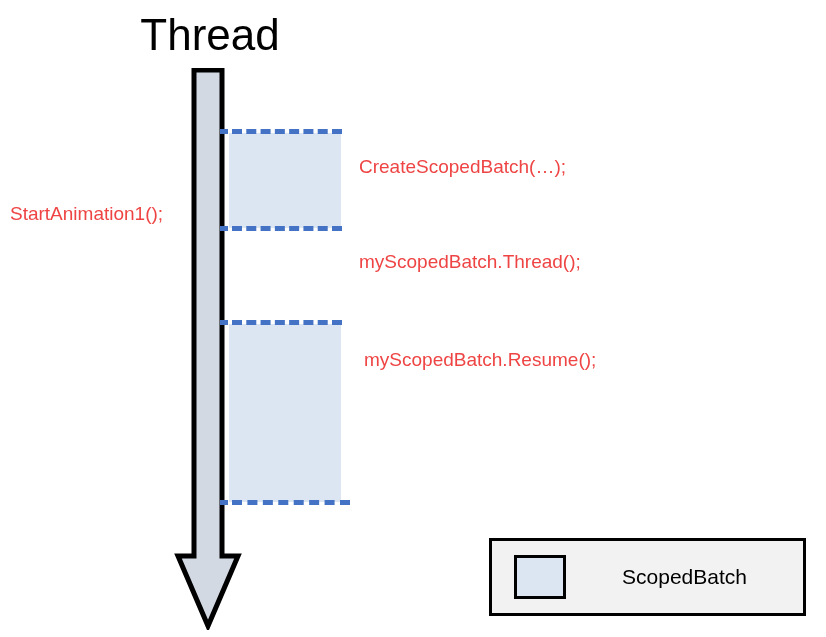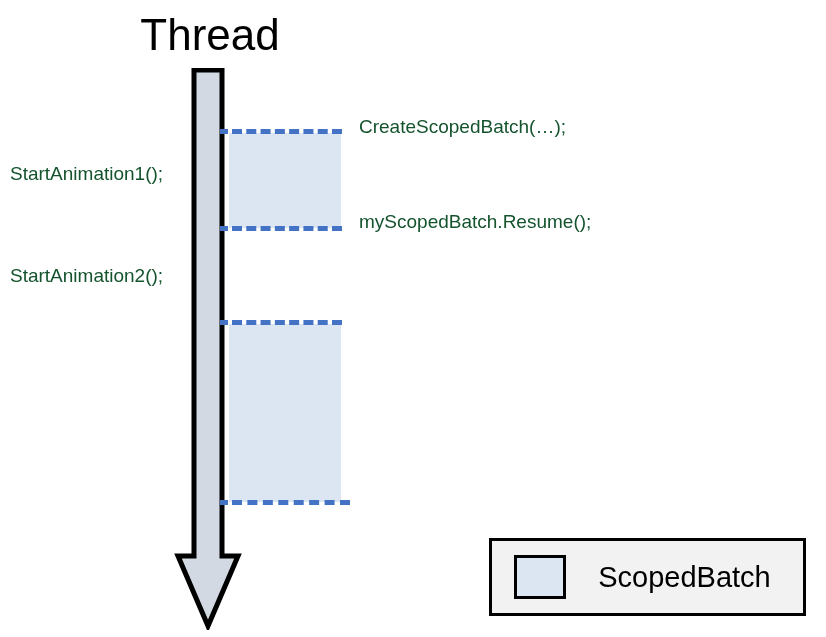--- a/index.html
+++ b/index.html
@@ -59,22 +59,23 @@
     width: 8px;
     height: 5px;
     background: #4472C4;
   }
 
   
   .lbl {
     position: absolute;
     font-size: 19px;
     line-height: 24px;
-    color: #14532d;
+    color: #ef4444;
     white-space: nowrap;
+    margin-top: 40px;
   }
   .lbl-left  { text-align: center; }
   .lbl-right { text-align: left; }
 
   
   .legend {
     position: absolute;
     left: 489px;
     top: 538px;
     width: 317px;
@@ -90,21 +91,21 @@
     height: 44px;
     background: #DCE6F2;
     border: 3px solid #000000;
     box-sizing: border-box;
     margin-left: 22px;
     flex: 0 0 auto;
   }
   .legend-label {
     flex: 1 1 auto;
     text-align: center;
-    font-size: 29px;
+    font-size: 21px;
     line-height: 34px;
     color: #000000;
     white-space: nowrap;
   }
 </style>
 </head>
 <body>
 
 <div id="canvas">
 
@@ -122,23 +123,23 @@
   <div class="dash-stub" style="left:220px; top:226px;"></div>
   <div class="dash-line" style="left:232px; top:226px; width:110px;"></div>
 
   <div class="batch-block" style="left:229px; top:324px; width:112px; height:178px;"></div>
   <div class="dash-stub" style="left:220px; top:320px;"></div>
   <div class="dash-line" style="left:232px; top:320px; width:110px;"></div>
   <div class="dash-stub" style="left:220px; top:500px;"></div>
   <div class="dash-line" style="left:232px; top:500px; width:118px;"></div>
 
   <div class="lbl lbl-left" style="left:10px; top:162px;">StartAnimation1();</div>
-  <div class="lbl lbl-left" style="left:10px; top:264px;">StartAnimation2();</div>
 
   <div class="lbl lbl-right" style="left:359px; top:115px;">CreateScopedBatch(…);</div>
-  <div class="lbl lbl-right" style="left:359px; top:210px;">myScopedBatch.Resume();</div>
+  <div class="lbl lbl-right" style="left:359px; top:210px;">myScopedBatch.Thread();</div>
+  <div class="lbl lbl-right" style="left:364px; top:308px;">myScopedBatch.Resume();</div>
 
   <div class="legend">
     <div class="legend-swatch"></div>
     <div class="legend-label">ScopedBatch</div>
   </div>
 
 </div>
 
 </body></html>

